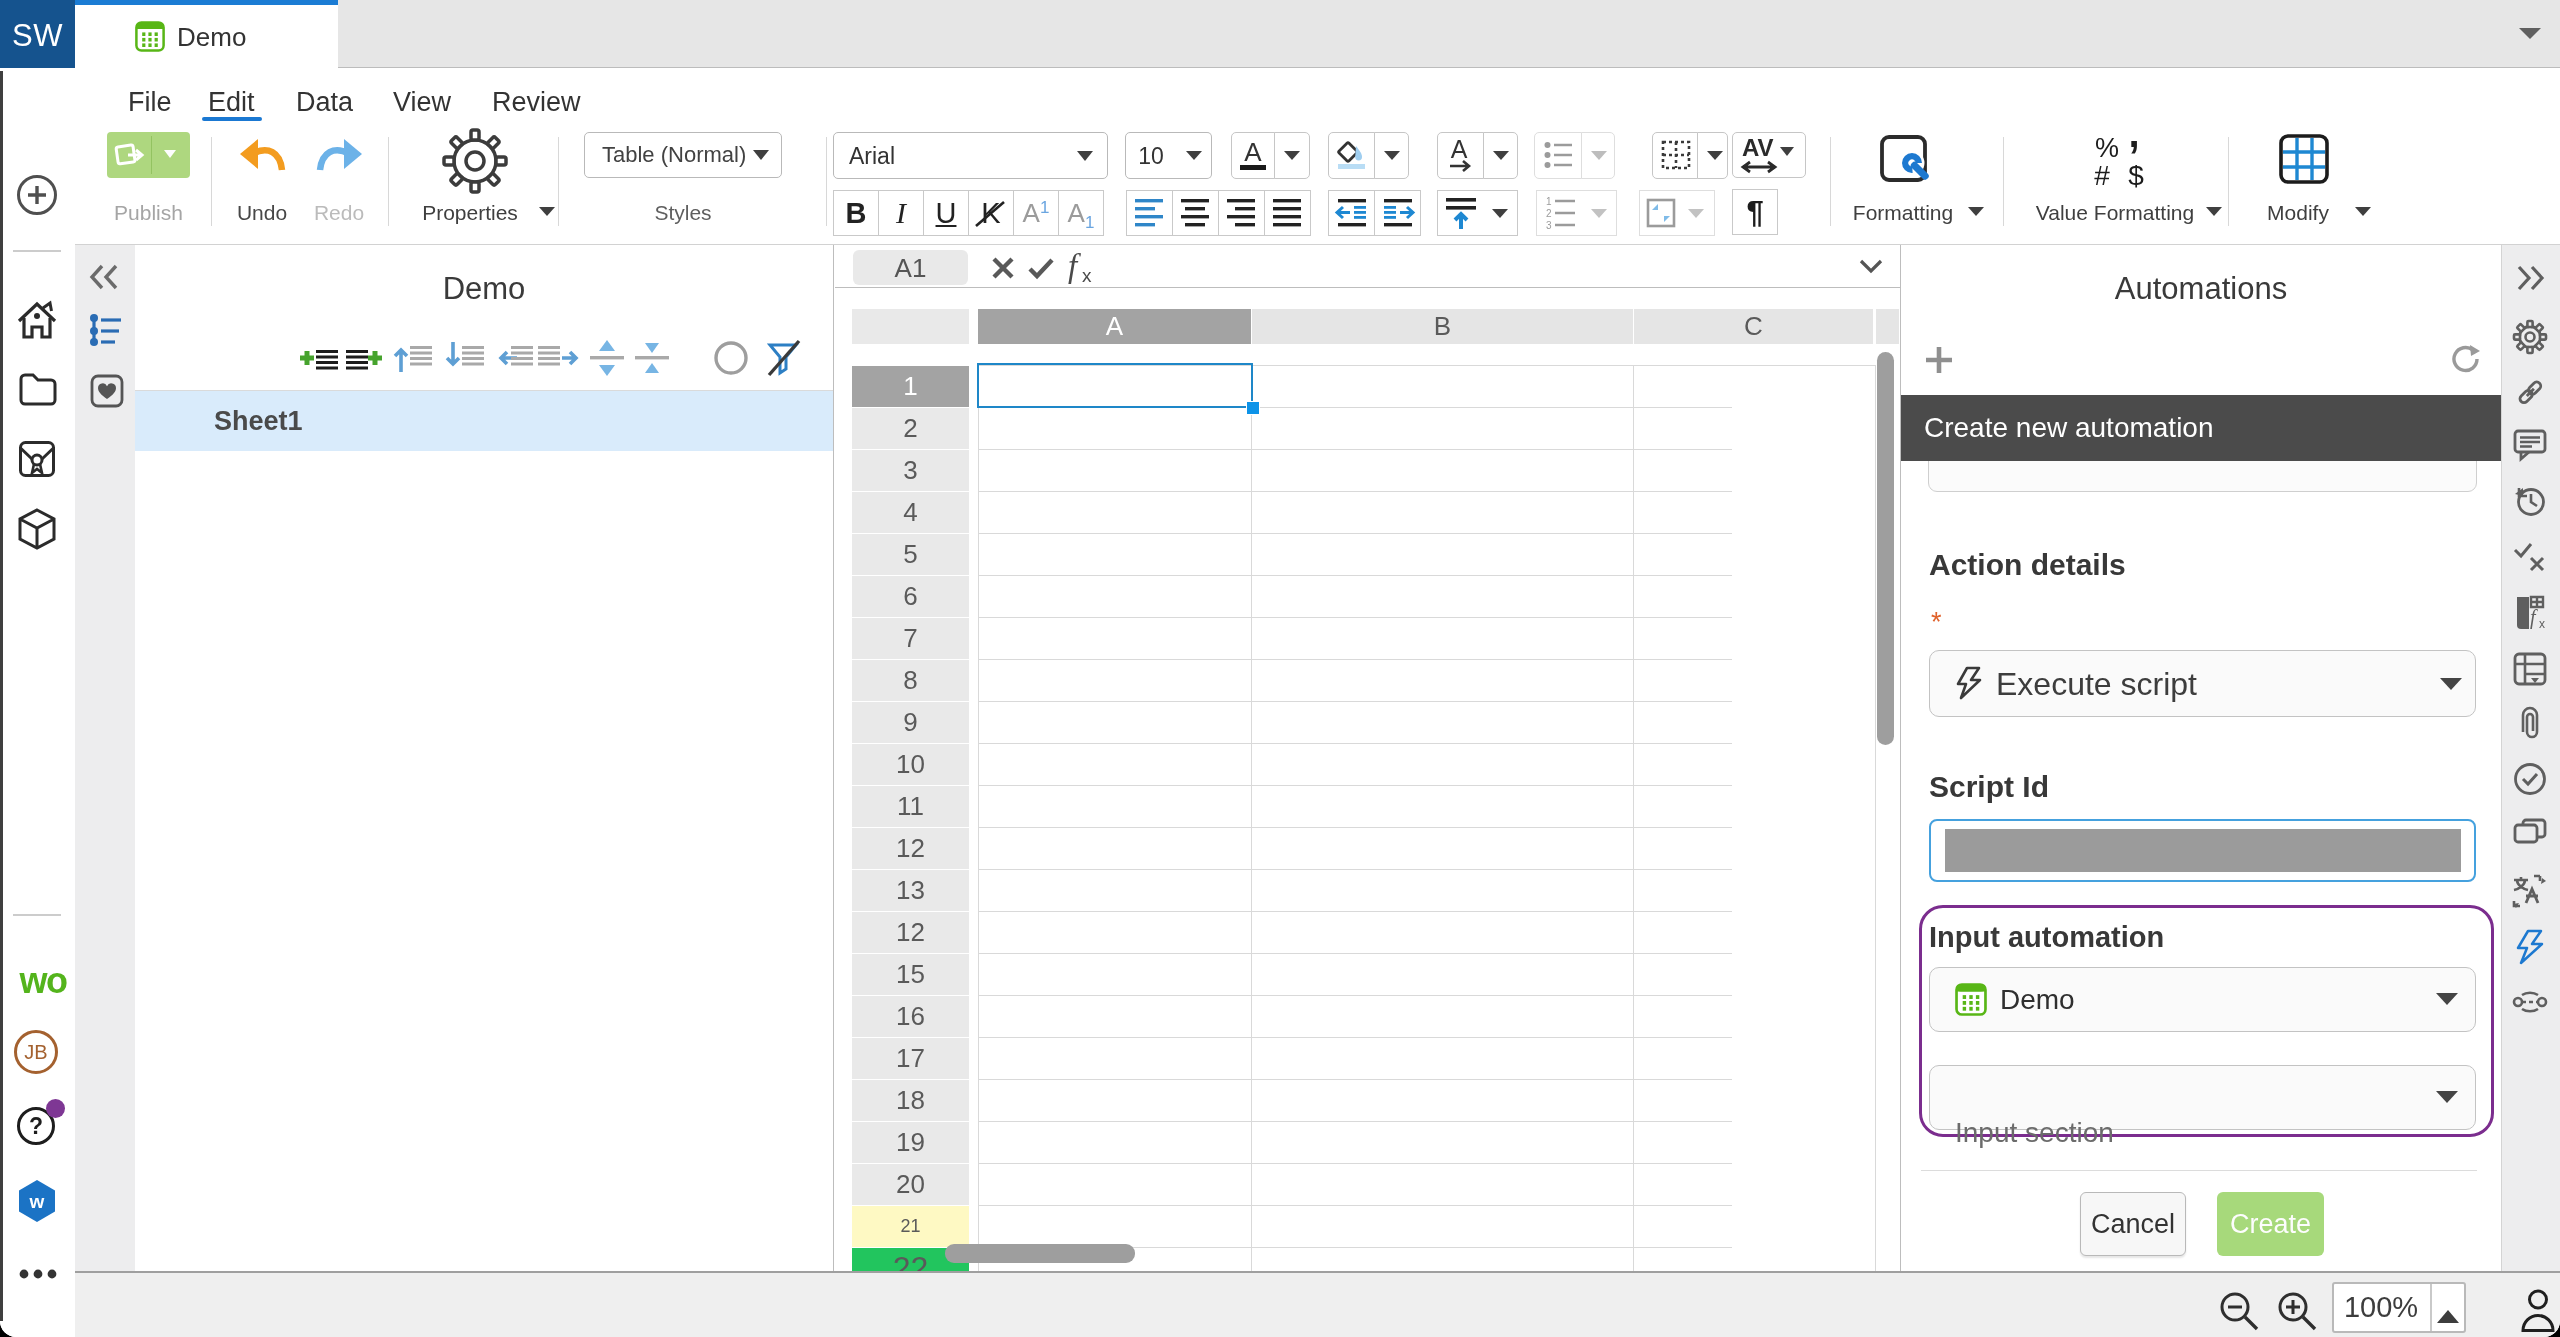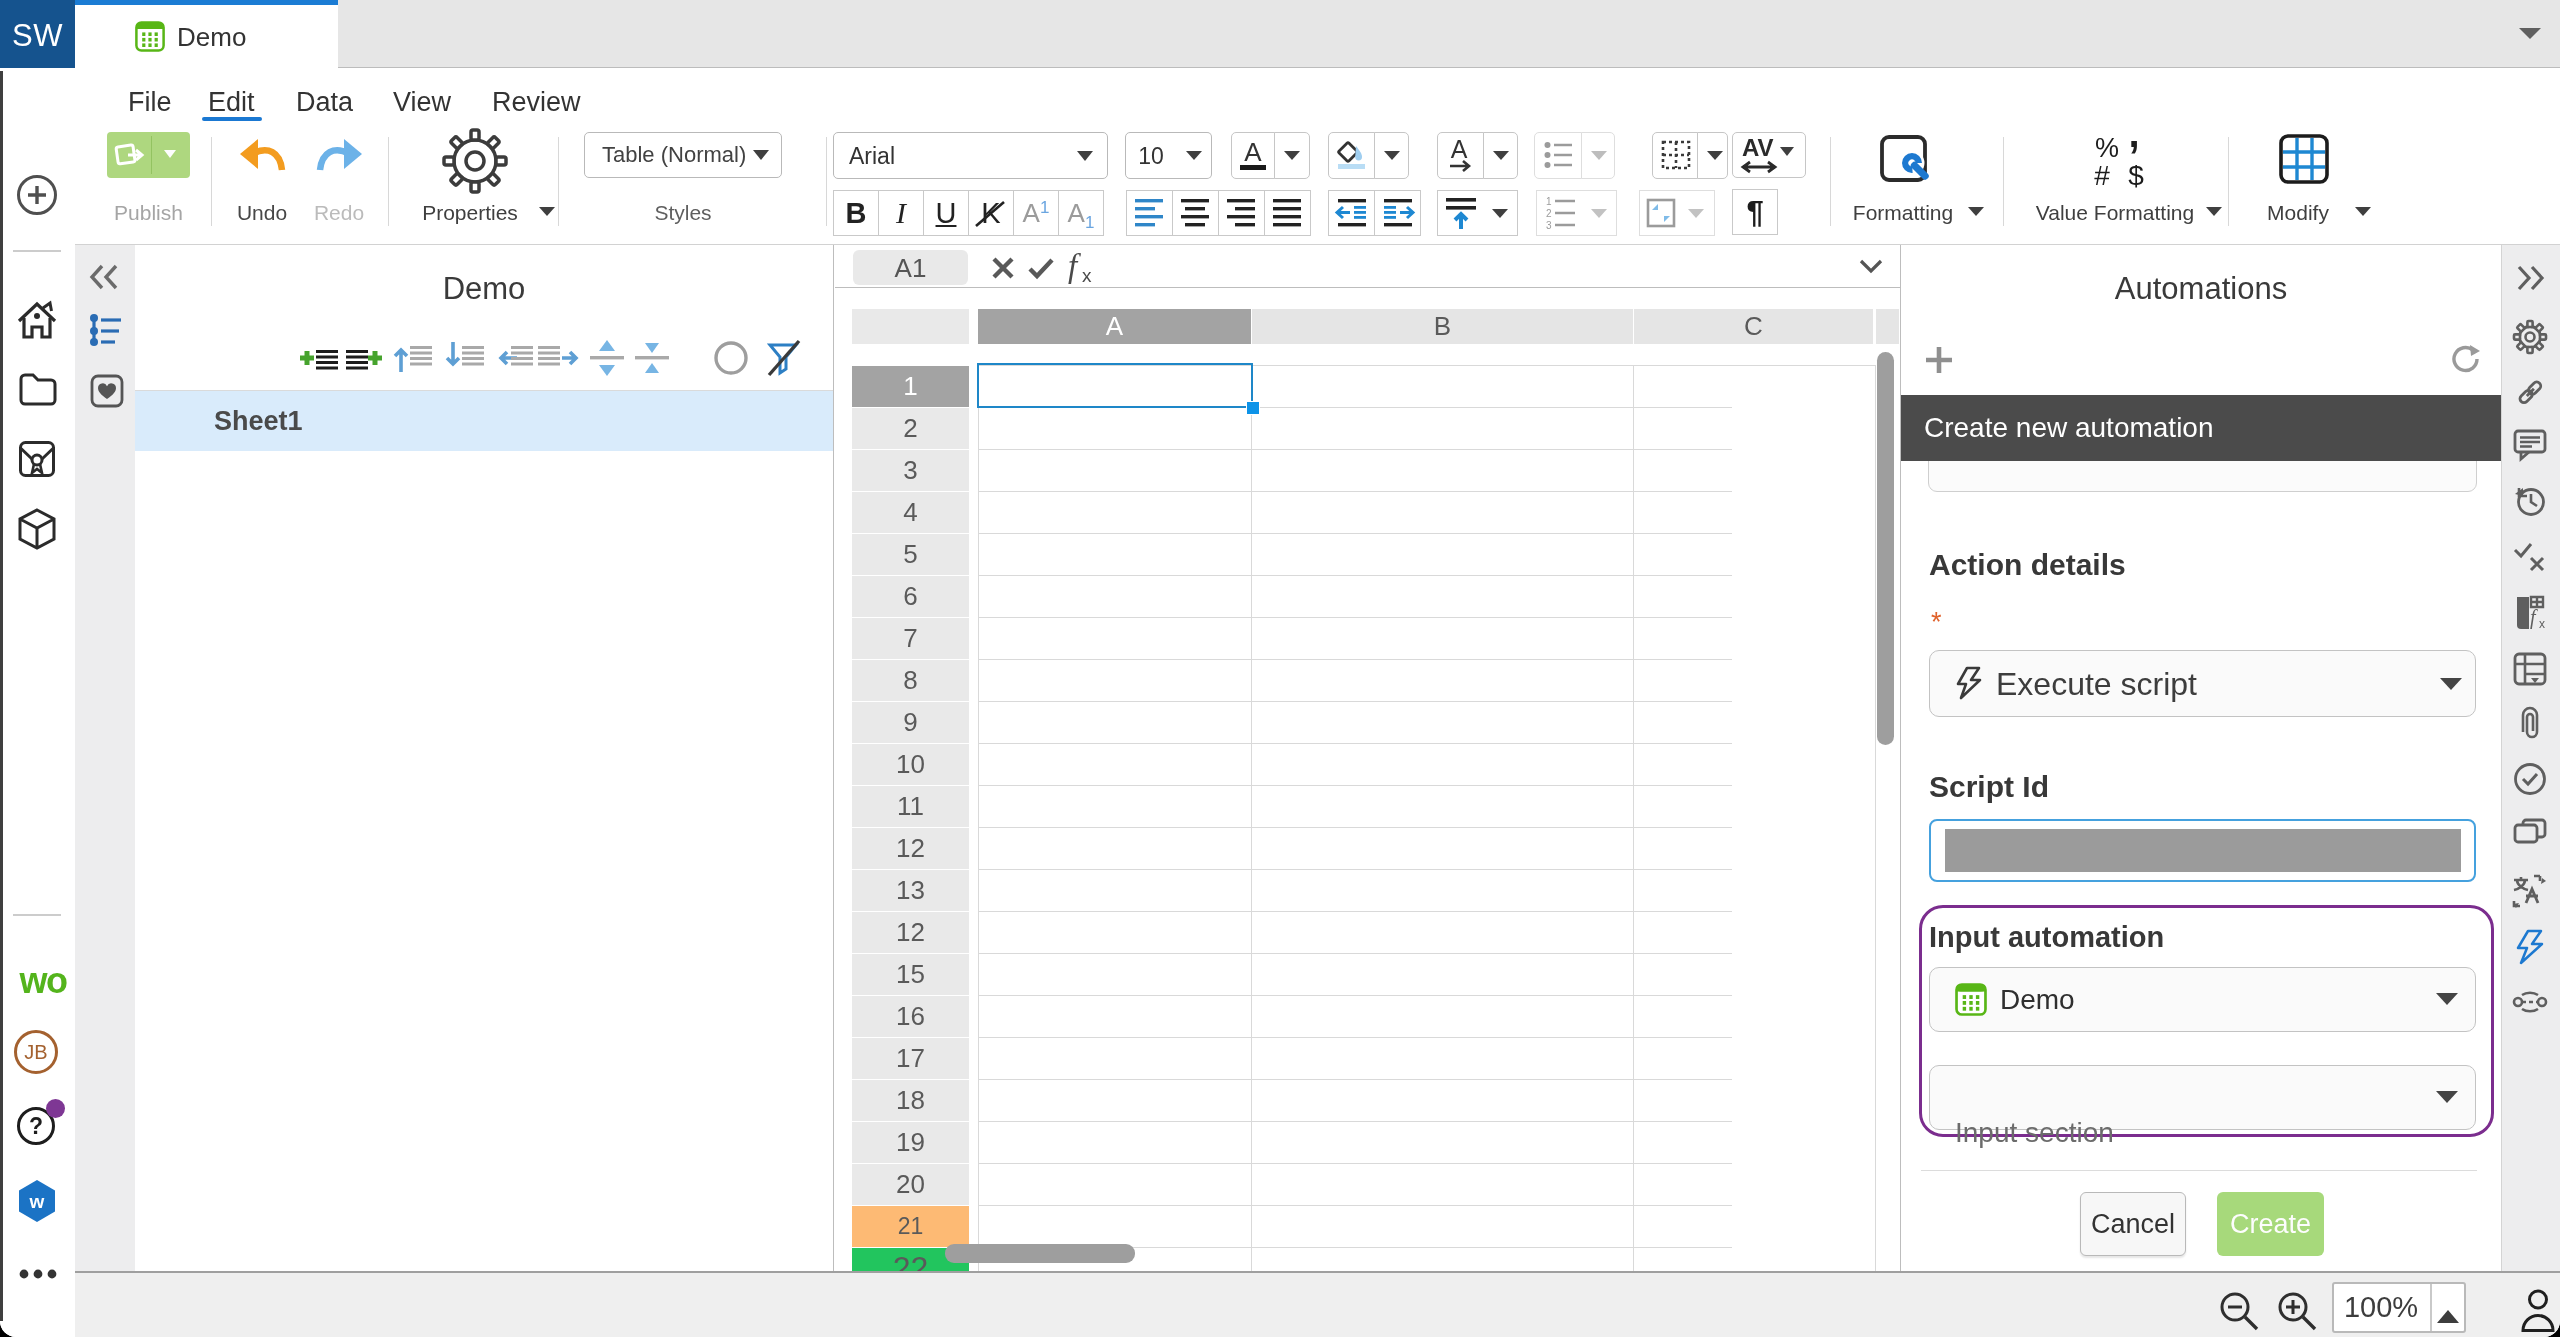--- a/index.html
+++ b/index.html
@@ -367,21 +367,21 @@
 <div style="left:17px;top:541px;width:117px;height:41px;background:#e9e9e9;color:#5a5a5a;font-size:26px;text-align:center;line-height:41px">11</div>
 <div style="left:17px;top:583px;width:117px;height:41px;background:#e9e9e9;color:#5a5a5a;font-size:26px;text-align:center;line-height:41px">12</div>
 <div style="left:17px;top:625px;width:117px;height:41px;background:#e9e9e9;color:#5a5a5a;font-size:26px;text-align:center;line-height:41px">13</div>
 <div style="left:17px;top:667px;width:117px;height:41px;background:#e9e9e9;color:#5a5a5a;font-size:26px;text-align:center;line-height:41px">12</div>
 <div style="left:17px;top:709px;width:117px;height:41px;background:#e9e9e9;color:#5a5a5a;font-size:26px;text-align:center;line-height:41px">15</div>
 <div style="left:17px;top:751px;width:117px;height:41px;background:#e9e9e9;color:#5a5a5a;font-size:26px;text-align:center;line-height:41px">16</div>
 <div style="left:17px;top:793px;width:117px;height:41px;background:#e9e9e9;color:#5a5a5a;font-size:26px;text-align:center;line-height:41px">17</div>
 <div style="left:17px;top:835px;width:117px;height:41px;background:#e9e9e9;color:#5a5a5a;font-size:26px;text-align:center;line-height:41px">18</div>
 <div style="left:17px;top:877px;width:117px;height:41px;background:#e9e9e9;color:#5a5a5a;font-size:26px;text-align:center;line-height:41px">19</div>
 <div style="left:17px;top:919px;width:117px;height:41px;background:#e9e9e9;color:#5a5a5a;font-size:26px;text-align:center;line-height:41px">20</div>
-<div style="left:17px;top:961px;width:117px;height:41px;background:#fdba74;color:#5a5a5a;font-size:23px;text-align:center;line-height:41px">21</div>
+<div style="left:17px;top:961px;width:117px;height:41px;background:#fef9c3;color:#5a5a5a;font-size:18px;text-align:center;line-height:41px">21</div>
 <div style="left:17px;top:1003px;width:117px;height:41px;background:#22c55e;color:#5a5a5a;font-size:32px;text-align:center;line-height:41px">22</div>
 <div style="left:142px;top:118px;width:276px;height:45px;border:2.5px solid #1e87c8"></div>
 <div style="left:411px;top:156px;width:14px;height:14px;background:#0d93e8;border:1.5px solid #fff"></div>
 <div style="left:1042px;top:107px;width:17px;height:393px;background:#9e9e9e;border-radius:9px"></div>
 <div style="left:110px;top:999px;width:190px;height:19px;background:#9e9e9e;border-radius:9px"></div>
 </div>
 <div style="left:1900px;top:245px;width:1px;height:1026px;background:#bdbdbd"></div>
 <div style="left:2101px;top:271px;width:200px;height:36px;font-size:31px;color:#3a3a3a;text-align:center;line-height:36px">Automations</div>
 <svg style="left:1924px;top:345px" width="30" height="30" viewBox="0 0 30 30">
 <path d="M15 2 V28 M2 15 H28" stroke="#8f8f8f" stroke-width="4.6"></path>

